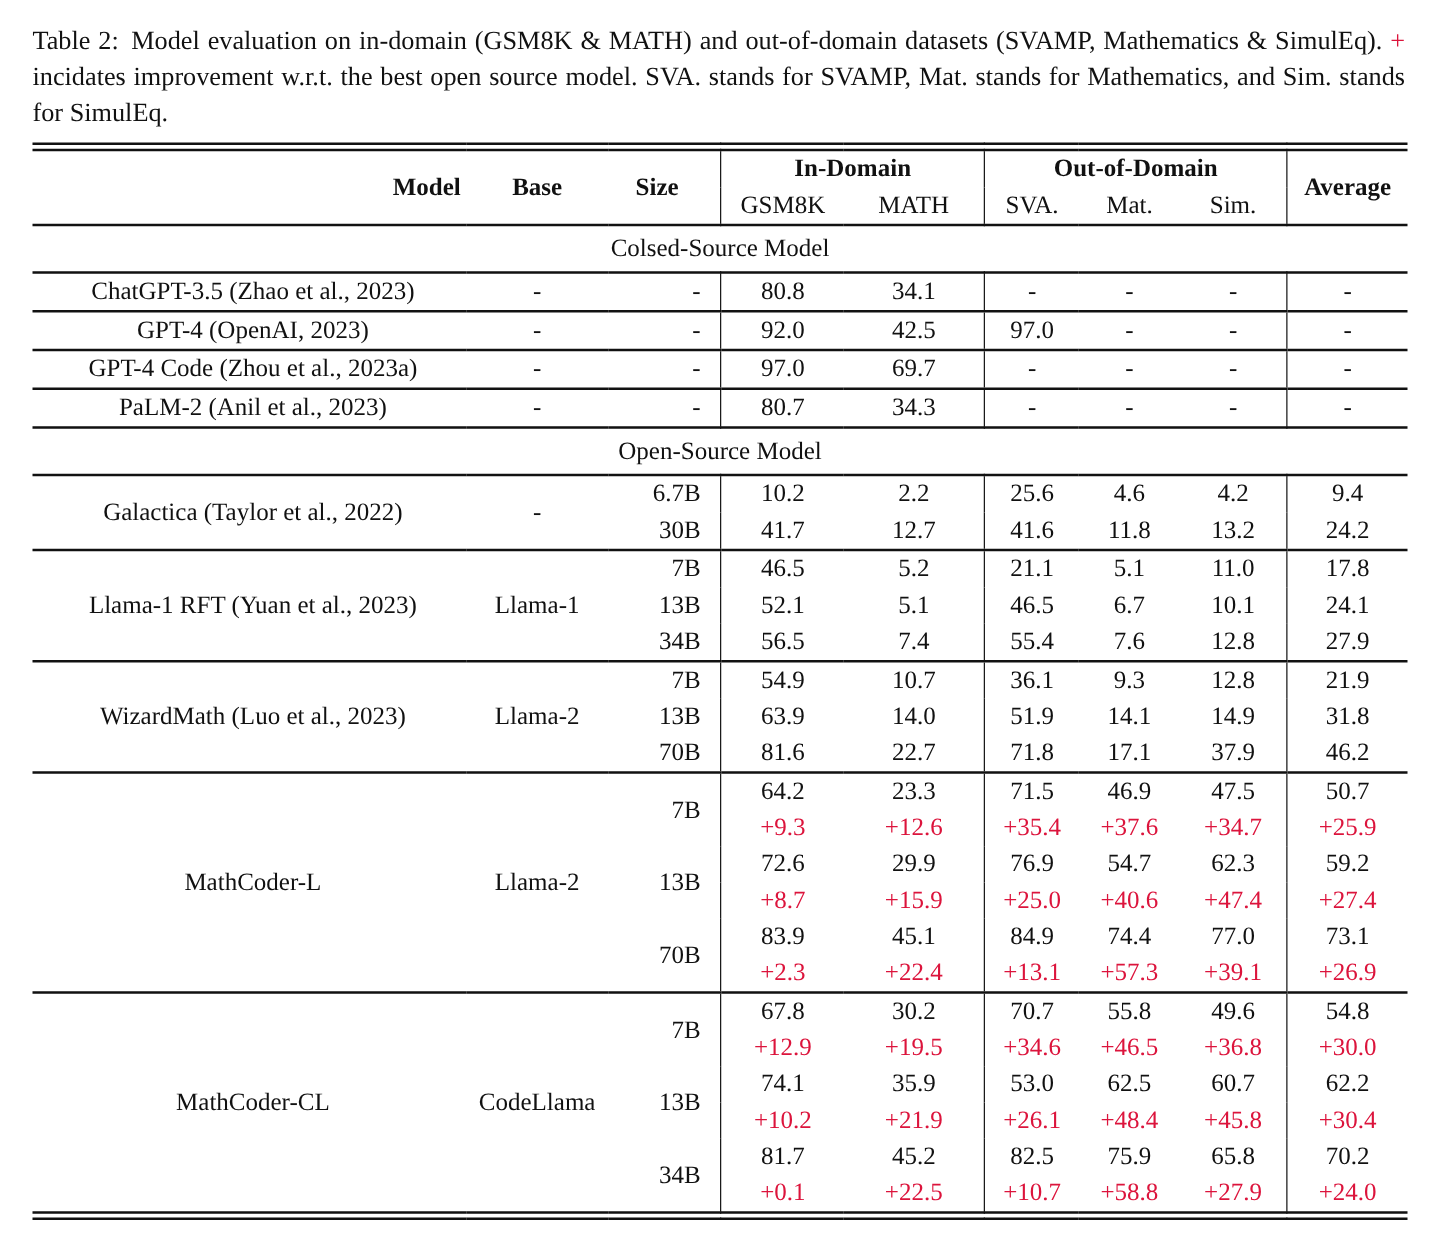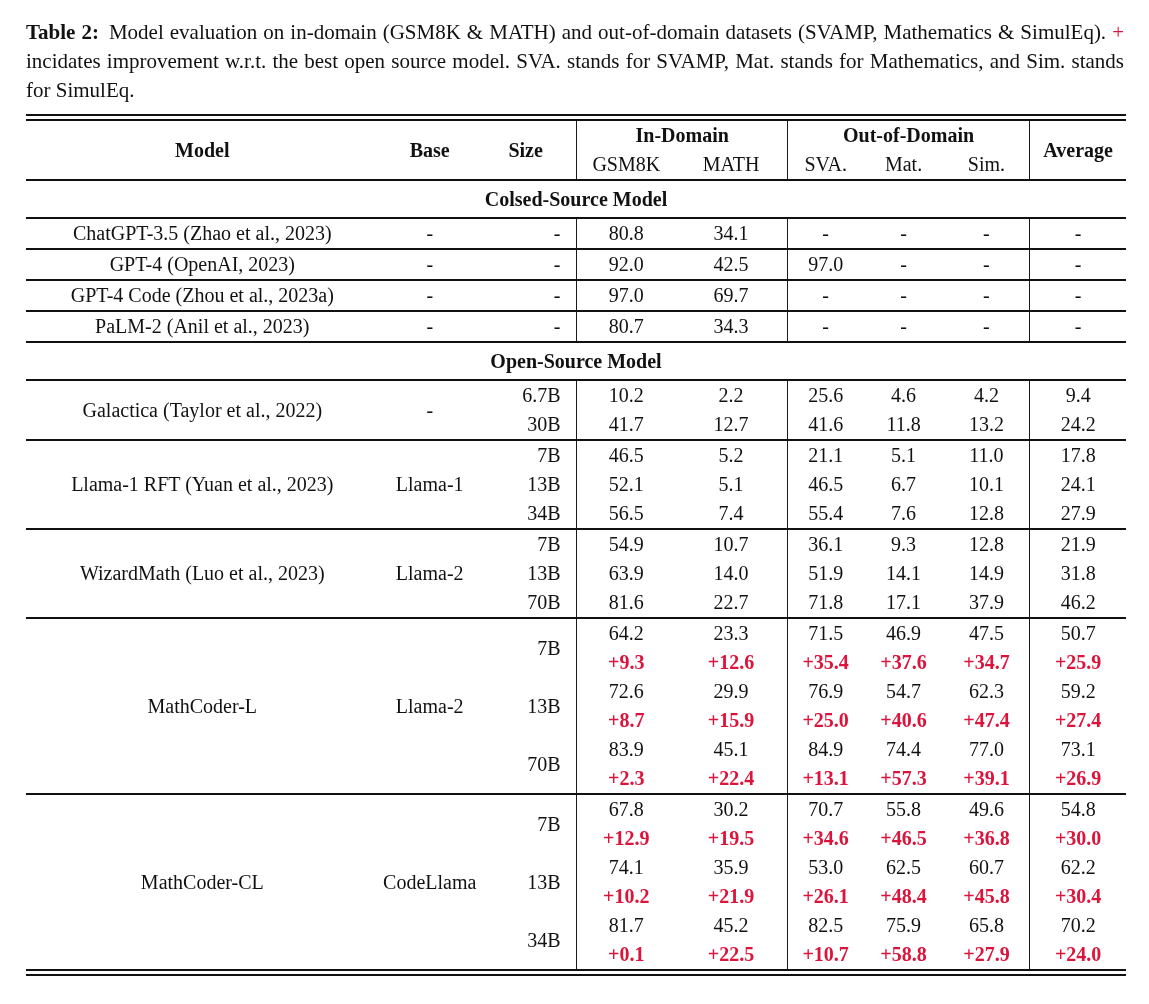--- a/index.html
+++ b/index.html
@@ -19,21 +19,21 @@
     overflow: hidden;
   }
   .caption {
     width: 1098px;
     font-size: 21px;
     line-height: 29px;
     text-align: justify;
     margin-bottom: 9px;
   }
   .caption .cap-label {
-    font-weight: bold;
+    font-weight: normal;
     margin-right: 10px;
   }
   .caption .cap-plus {
     color: var(--red, #dc143c);
   }
   table.results {
     border-collapse: collapse;
     table-layout: fixed;
     width: 1100px;
     border-top: 7px double #111;
@@ -53,40 +53,40 @@
   th, td {
     padding: 1px 4px;
     line-height: 27px;
     font-weight: normal;
     text-align: center;
     vertical-align: middle;
     white-space: nowrap;
     overflow: hidden;
   }
   thead th.h-main { font-weight: bold; }
-  thead th.h-model { text-align: center; padding-left: 10px; }
+  thead th.h-model { text-align: right; padding-left: 10px; }
   thead th.h-size { text-align: center; padding-right: 16px; }
 
   .vline { border-left: 1.5px solid #1a1a1a; }
 
   tbody.section td {
-    font-weight: bold;
+    font-weight: normal;
     border-top: 2px solid #111;
     border-bottom: 2px solid #111;
     padding: 4px;
     line-height: 28px;
   }
   tbody.group > tr:first-child > td { border-top: 2px solid #111; }
 
   td.model { text-align: center; padding-left: 10px; }
   td.base  { text-align: center; }
   td.size  { text-align: right; padding-right: 16px; }
   td.delta {
     color: var(--red, #dc143c);
-    font-weight: bold;
+    font-weight: normal;
     text-align: center;
   }
 </style>
 </head>
 <body>
 
 <div class="page">
 
   <div class="caption">
     <span class="cap-label">Table 2:</span><span>Model evaluation on in-domain (GSM8K &amp; MATH) and out-of-domain datasets (SVAMP, Mathematics &amp; SimulEq).</span>

